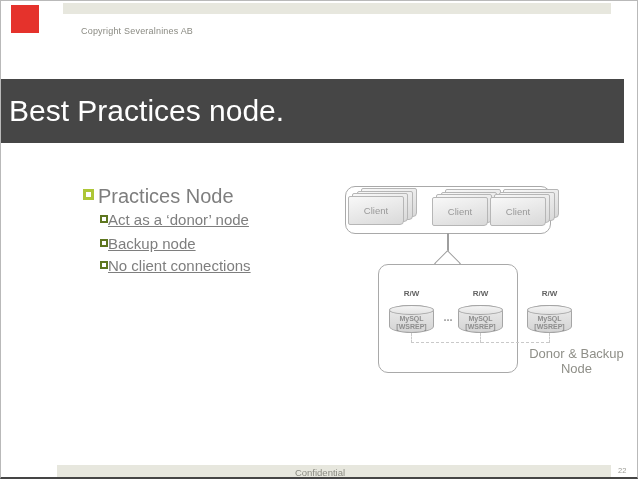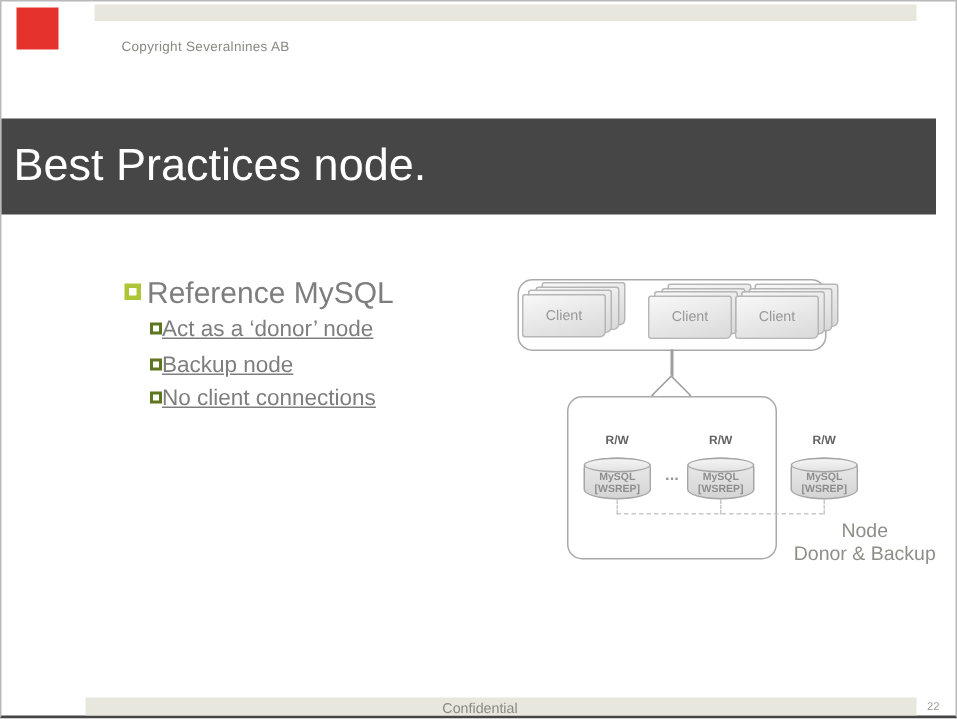--- a/index.html
+++ b/index.html
@@ -84,21 +84,21 @@
 
   <div class="abs" id="logo-square" style="background:#e5322c;"></div>
   <div class="abs beige" id="top-bar"></div>
   <div class="abs" id="copyright">Copyright Severalnines AB</div>
 
   <div class="abs" id="title-banner">
     <div class="abs" id="slide-title">Best Practices node.</div>
   </div>
 
   <div class="abs sq" id="b1-marker"></div>
-  <div class="abs" id="b1-text">Reference MySQL</div>
+  <div class="abs" id="b1-text">Practices Node</div>
 
   <div class="abs sq sub-marker" id="b2a-marker"></div>
   <div class="abs sub-text" id="b2a-text">Act as a ‘donor’ node</div>
   <div class="abs sq sub-marker" id="b2b-marker"></div>
   <div class="abs sub-text" id="b2b-text">Backup node</div>
   <div class="abs sq sub-marker" id="b2c-marker"></div>
   <div class="abs sub-text" id="b2c-text">No client connections</div>
 
   <div class="abs dbox" id="clients-box"></div>
 
@@ -156,21 +156,21 @@
     </div>
   </div>
   <div class="abs cylinder" id="cyl-2">
     <div class="cyl-text">
       <div>MySQL</div>
       <div>[WSREP]</div>
     </div>
   </div>
 
   <div class="abs" id="donor-label">
+    <div>Donor &amp; Backup</div>
     <div>Node</div>
-    <div>Donor &amp; Backup</div>
   </div>
 
   <div class="abs beige" id="footer-bar"></div>
   <div class="abs" id="footer-text">Confidential</div>
   <div class="abs" id="page-number">22</div>
 
 </div>
 
 </body></html>

